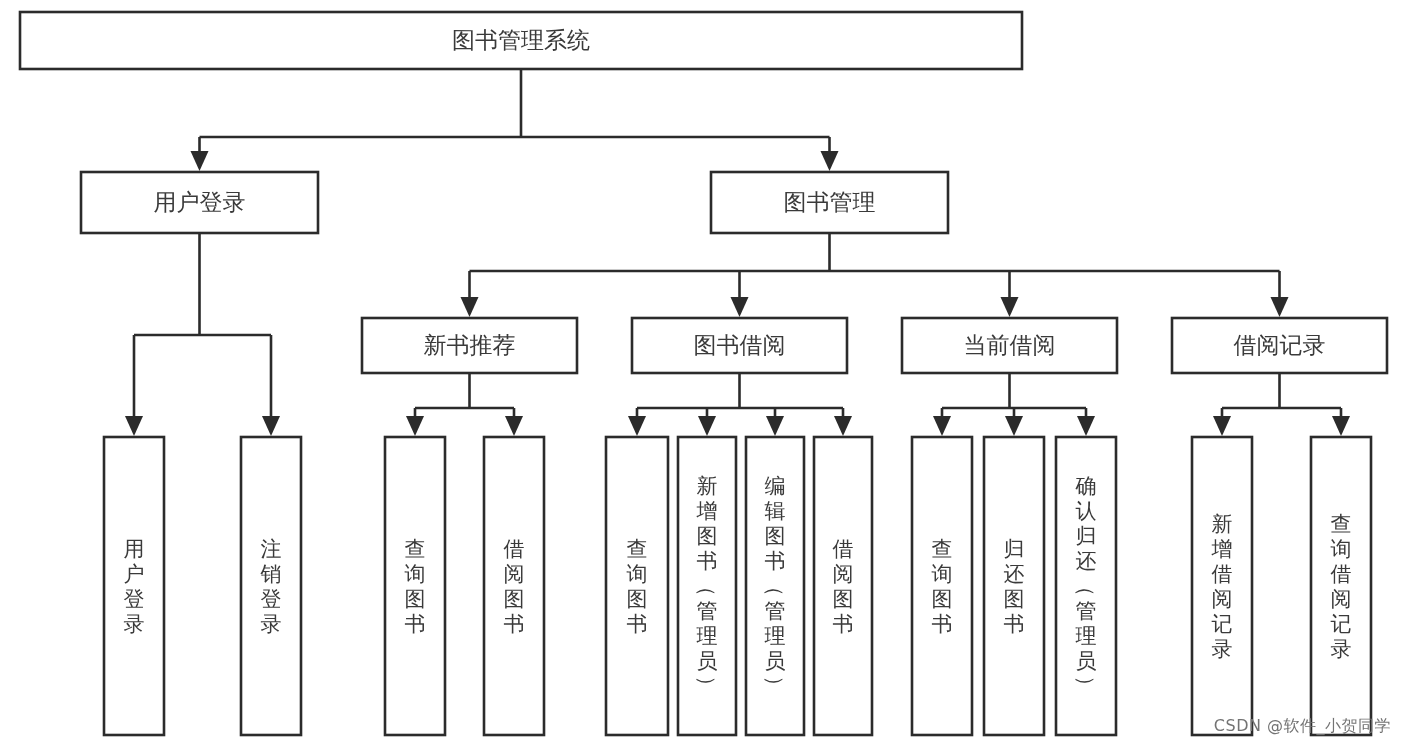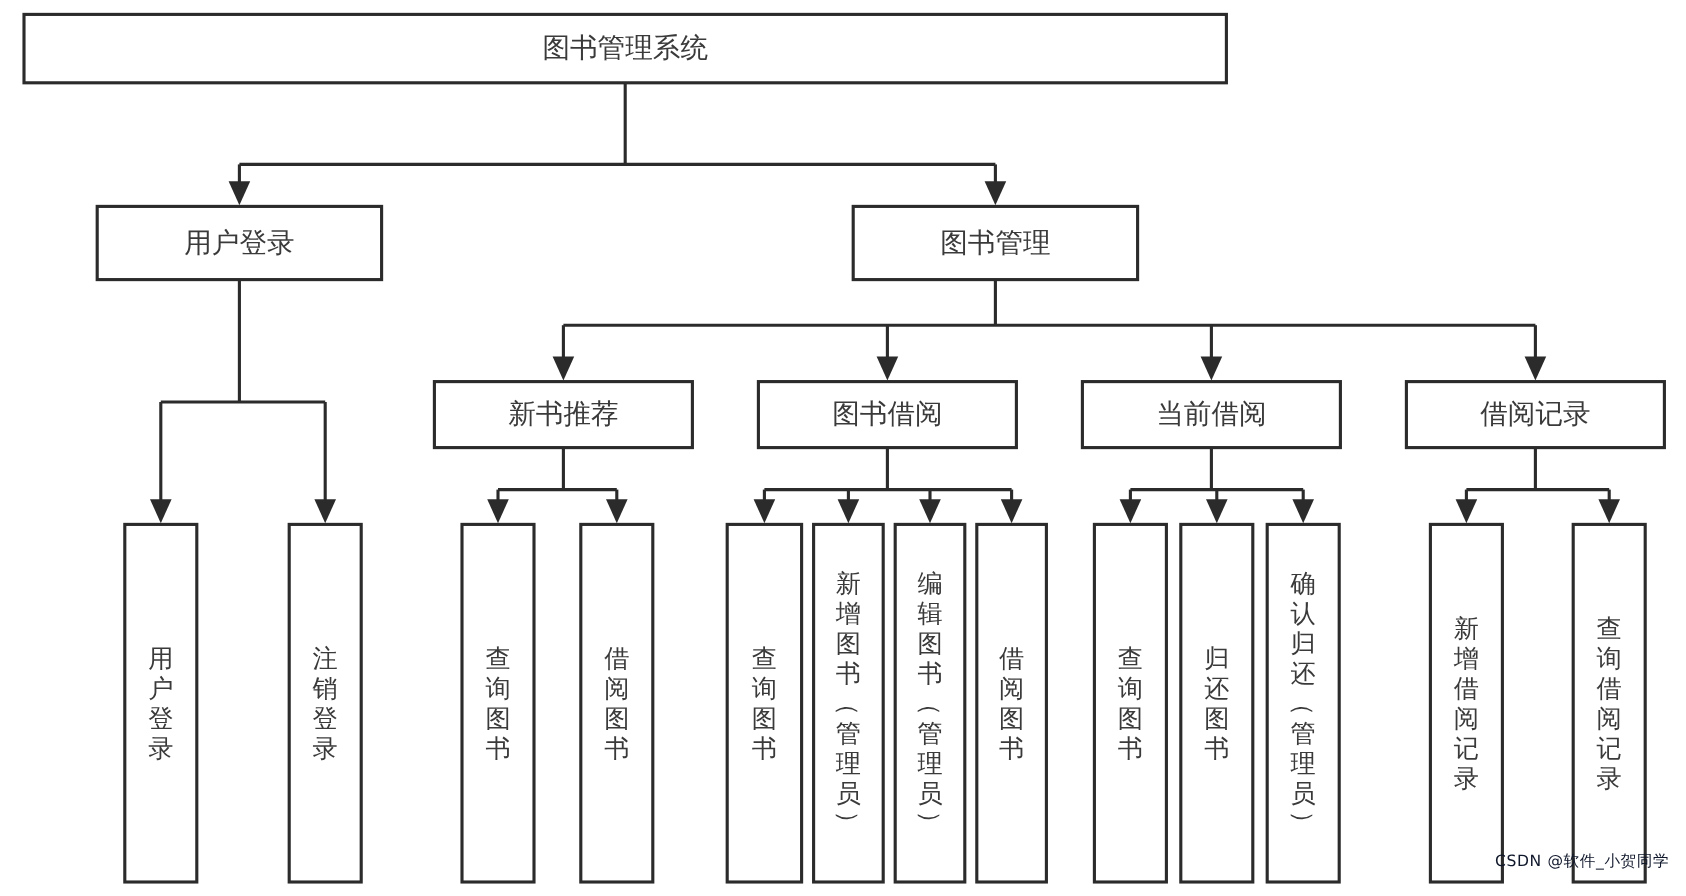--- a/index.html
+++ b/index.html
@@ -52,24 +52,24 @@
     fill: none;
     stroke-linecap: butt;
   }
   .arrow-head {
     fill: #2b2b2b;
     stroke: none;
   }
   .watermark {
     position: absolute;
     right: 14px;
-    bottom: 20px;
+    bottom: 10px;
     font-family: "DejaVu Sans", "Liberation Sans", sans-serif;
-    font-size: 13px;
-    color: #0f172a;
+    font-size: 16px;
+    color: #737373;
     white-space: nowrap;
     letter-spacing: 0.5px;
   }
 </style>
 </head>
 <body>
 
 <div id="diagram-root">
   <svg class="diagram-canvas" viewBox="0 0 1405 747" preserveAspectRatio="none">
     <g id="edges-layer">

